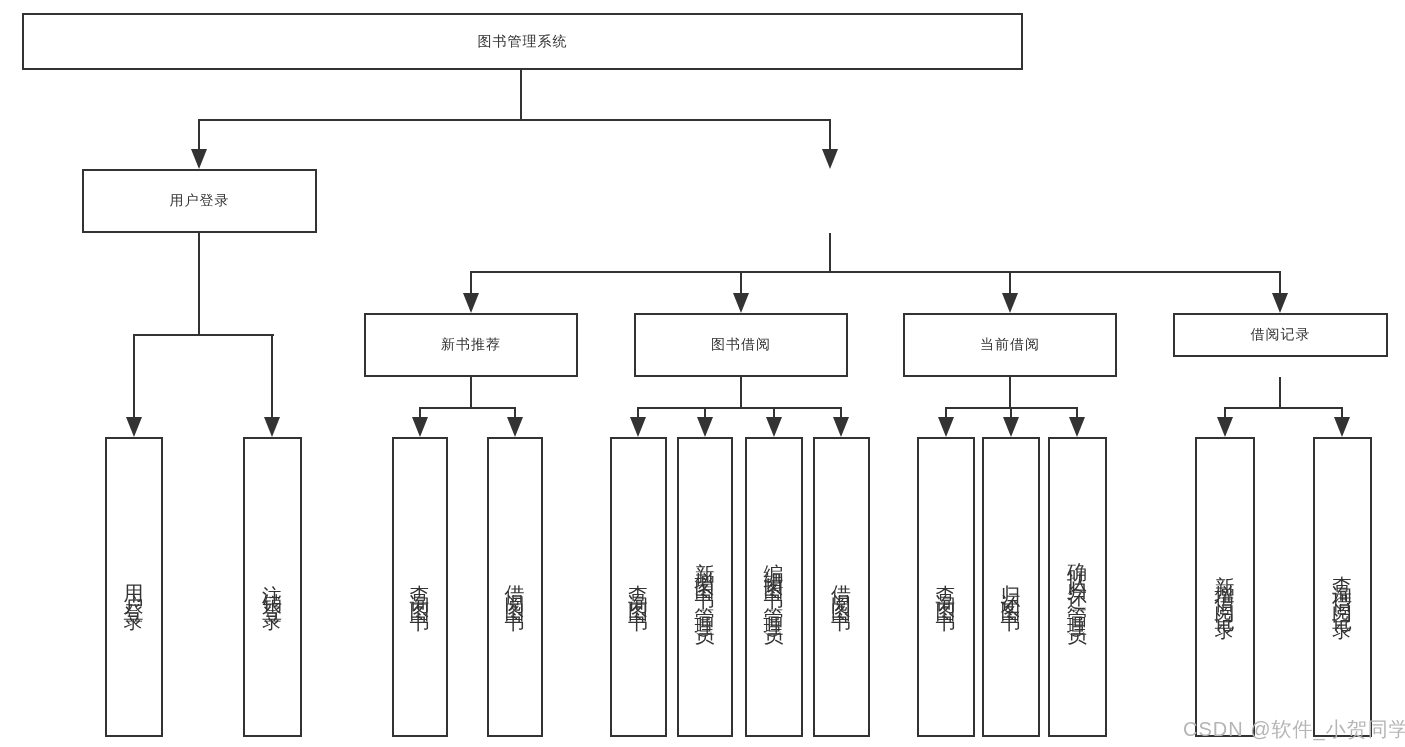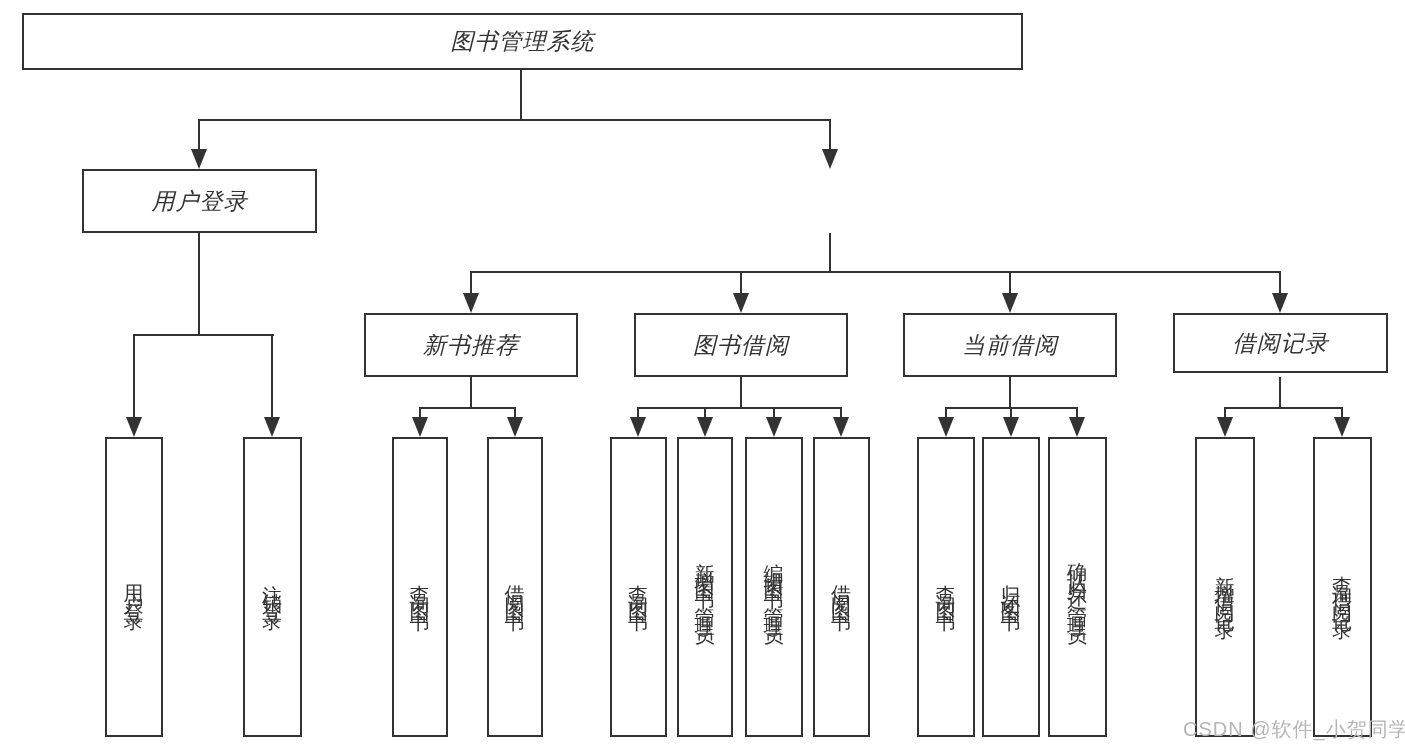--- a/index.html
+++ b/index.html
@@ -13,21 +13,21 @@
   }
   .box{
     position:absolute;
     background:#ffffff;
     border:2px solid #333333;
     box-sizing:border-box;
     display:flex;
     align-items:center;
     justify-content:center;
   }
-  .hbox{ font-size:23px; letter-spacing:1px;font-style:italic; }
+  .hbox{ font-size:14px; letter-spacing:1px; }
   .vbox{
     font-size:20px;
     writing-mode:vertical-rl;
     text-orientation:mixed;
     letter-spacing:9px;
     line-height:1;
     text-align:center;
   }
   .hline{ position:absolute; height:2px; background:#333333; }
   .vline{ position:absolute; width:2px;  background:#333333; }
@@ -77,21 +77,21 @@
   <div class="vline" style="left:740px;top:271px;height:24px;"></div>
   <div class="ahead" style="left:733px;top:293px;"></div>
   <div class="vline" style="left:1009px;top:271px;height:24px;"></div>
   <div class="ahead" style="left:1002px;top:293px;"></div>
   <div class="vline" style="left:1279px;top:271px;height:24px;"></div>
   <div class="ahead" style="left:1272px;top:293px;"></div>
 
   <div class="box hbox" style="left:364px;top:313px;width:214px;height:64px;">新书推荐</div>
   <div class="box hbox" style="left:634px;top:313px;width:214px;height:64px;">图书借阅</div>
   <div class="box hbox" style="left:903px;top:313px;width:214px;height:64px;text-align:center;">当前借阅</div>
-  <div class="box hbox" style="left:1173px;top:313px;width:215px;height:60px;">借阅记录</div>
+  <div class="box hbox" style="left:1173px;top:313px;width:215px;height:44px;">借阅记录</div>
 
   <div class="vline" style="left:470px;top:377px;height:30px;"></div>
   <div class="hline" style="left:419px;top:407px;width:97px;"></div>
   <div class="vline" style="left:419px;top:407px;height:12px;"></div>
   <div class="ahead" style="left:412px;top:417px;"></div>
   <div class="vline" style="left:514px;top:407px;height:12px;"></div>
   <div class="ahead" style="left:507px;top:417px;"></div>
 
   <div class="vline" style="left:740px;top:377px;height:30px;"></div>
   <div class="hline" style="left:637px;top:407px;width:205px;"></div>

